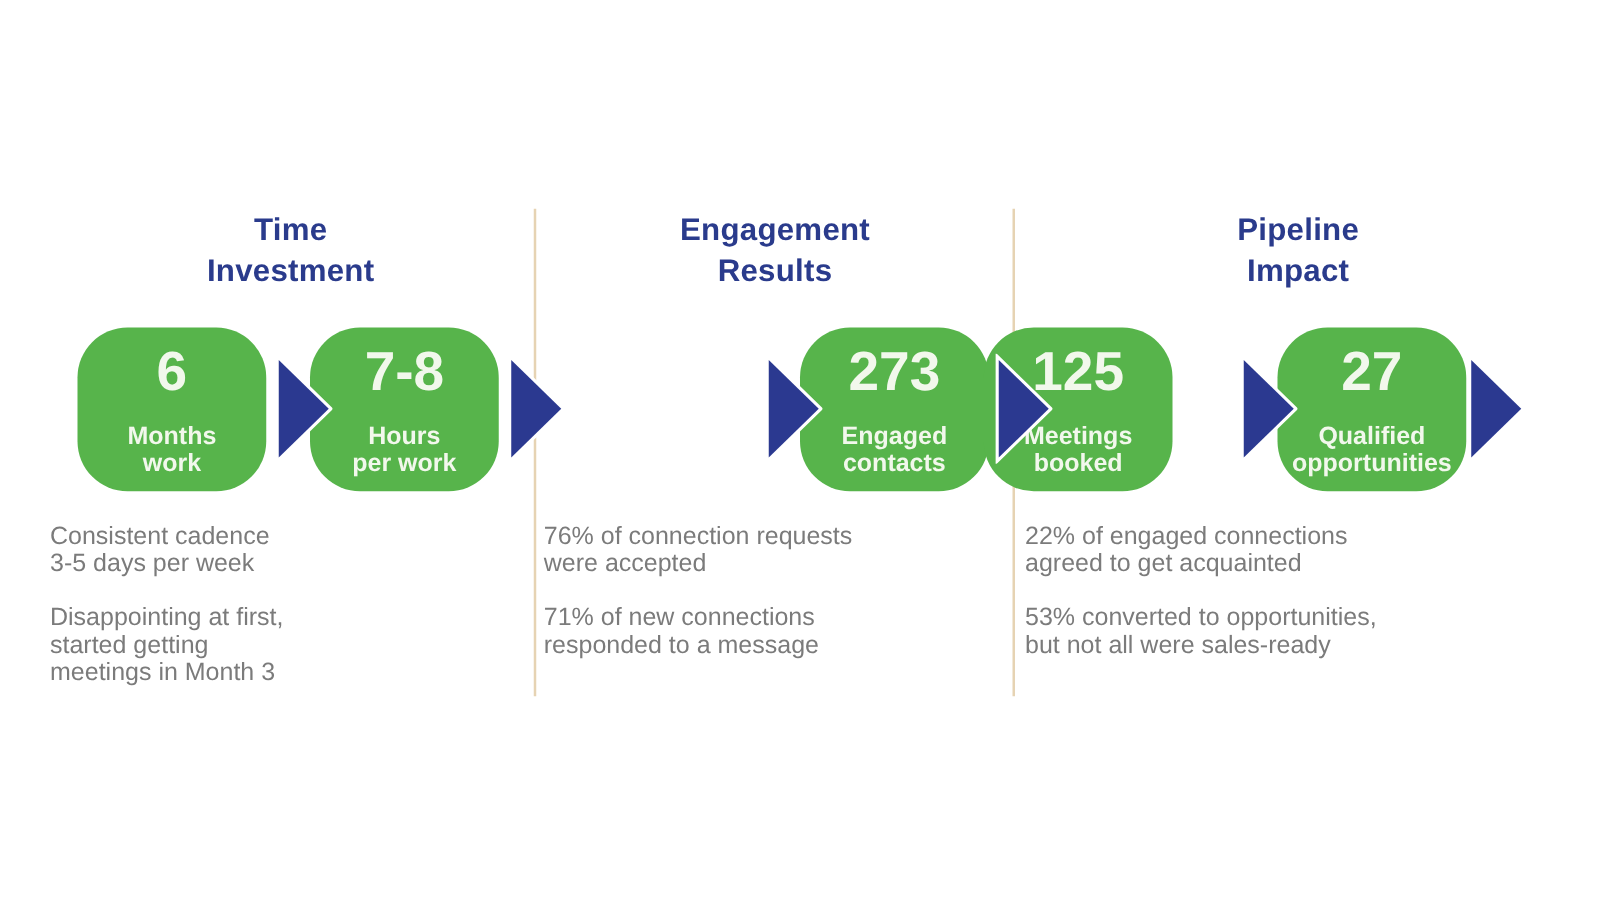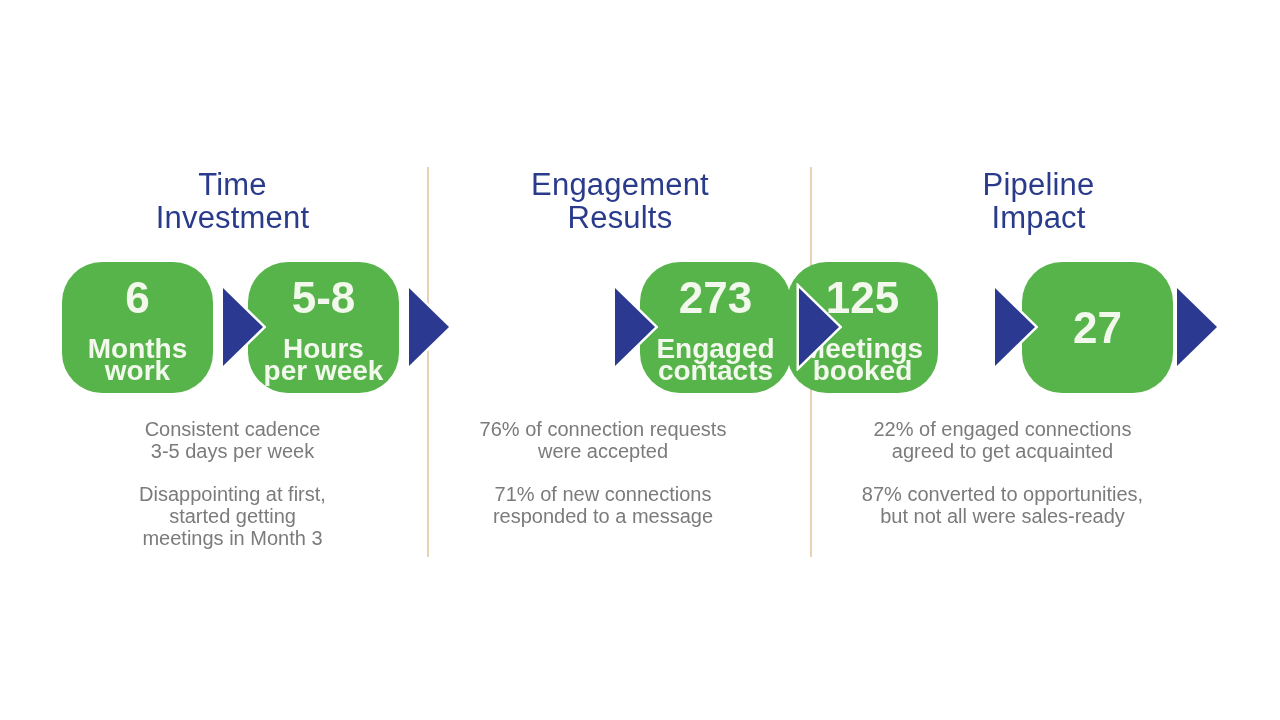--- a/index.html
+++ b/index.html
@@ -21,23 +21,23 @@
     height: 390px;
     width: 2px;
     background: var(--divider, #e6d3b3);
   }
   .hdr {
     position: absolute;
     top: 168px;
     margin: 0;
     text-align: center;
     white-space: pre-line;
-    font-size: 31px;
+    font-size: 25px;
     line-height: 33px;
-    font-weight: 400;
+    font-weight: 700;
     color: var(--header, #2a3b8c);
     letter-spacing: 0.2px;
   }
   .box {
     position: absolute;
     top: 262px;
     width: 151px;
     height: 131px;
     background: var(--green, #57b44b);
     border-radius: 40px;
@@ -49,42 +49,41 @@
     color: var(--box_text, #f2f8ec);
     text-align: center;
   }
   .num {
     font-size: 44px;
     line-height: 48px;
     font-weight: 700;
   }
   .lbl {
     margin-top: 16px;
-    font-size: 28px;
+    font-size: 20px;
     line-height: 22px;
     font-weight: 700;
     white-space: pre-line;
   }
   .arrow {
     position: absolute;
     top: 283px;
     z-index: 2;
     display: block;
   }
   .arrow polygon {
     fill: var(--navy, #2b3990);
     stroke: #ffffff;
     stroke-width: 5;
     paint-order: stroke;
     stroke-linejoin: miter;
   }
   .notes {
     position: absolute;
     top: 418px;
-    text-align: center;
     color: var(--note, #7b7b7b);
     font-size: 20px;
     line-height: 22px;
   }
   .note {
     margin: 0 0 21px 0;
     white-space: pre-line;
   }
 </style>
 </head>
@@ -105,23 +104,23 @@
   <div class="box" style="left:62px">
     <div class="num">6</div>
     <div class="lbl">Months
 work</div>
   </div>
   <svg class="arrow" style="left:220px" width="46" height="88" viewBox="0 0 46 88">
     <polygon points="3,5 43,44 3,83"></polygon>
   </svg>
 
   <div class="box" style="left:248px">
-    <div class="num">5-8</div>
+    <div class="num">7-8</div>
     <div class="lbl">Hours
-per week</div>
+per work</div>
   </div>
   <svg class="arrow" style="left:406px" width="46" height="88" viewBox="0 0 46 88">
     <polygon points="3,5 43,44 3,83"></polygon>
   </svg>
 
   <svg class="arrow" style="left:612px" width="46" height="88" viewBox="0 0 46 88">
     <polygon points="3,5 43,44 3,83"></polygon>
   </svg>
 
   <div class="box" style="left:640px">
@@ -137,38 +136,40 @@
     <div class="num">125</div>
     <div class="lbl">Meetings
 booked</div>
   </div>
   <svg class="arrow" style="left:992px" width="46" height="88" viewBox="0 0 46 88">
     <polygon points="3,5 43,44 3,83"></polygon>
   </svg>
 
   <div class="box" style="left:1022px">
     <div class="num">27</div>
+    <div class="lbl">Qualified
+opportunities</div>
   </div>
   <svg class="arrow" style="left:1174px" width="46" height="88" viewBox="0 0 46 88">
     <polygon points="3,5 43,44 3,83"></polygon>
   </svg>
 
   <div class="notes" style="left:40px;width:385px">
     <p class="note">Consistent cadence
 3-5 days per week</p>
     <p class="note">Disappointing at first,
 started getting
 meetings in Month 3</p>
   </div>
-  <div class="notes" style="left:418px;width:370px">
+  <div class="notes" style="left:435px;width:370px">
     <p class="note">76% of connection requests
 were accepted</p>
     <p class="note">71% of new connections
 responded to a message</p>
   </div>
   <div class="notes" style="left:820px;width:365px">
     <p class="note">22% of engaged connections
 agreed to get acquainted</p>
-    <p class="note">87% converted to opportunities,
+    <p class="note">53% converted to opportunities,
 but not all were sales-ready</p>
   </div>
 
 </div>
 
 </body></html>

